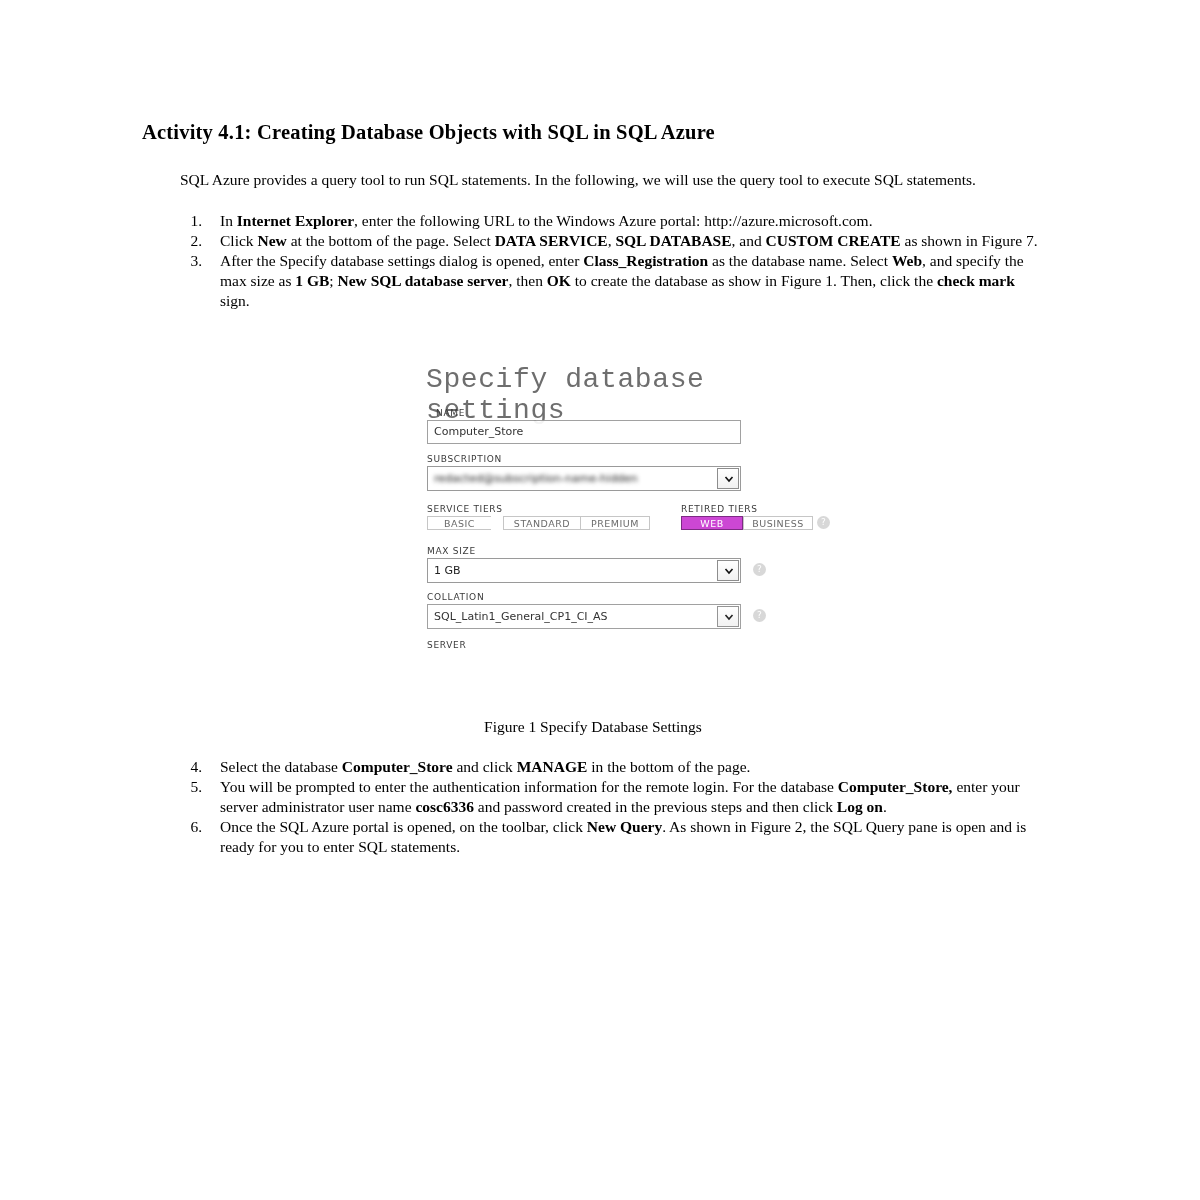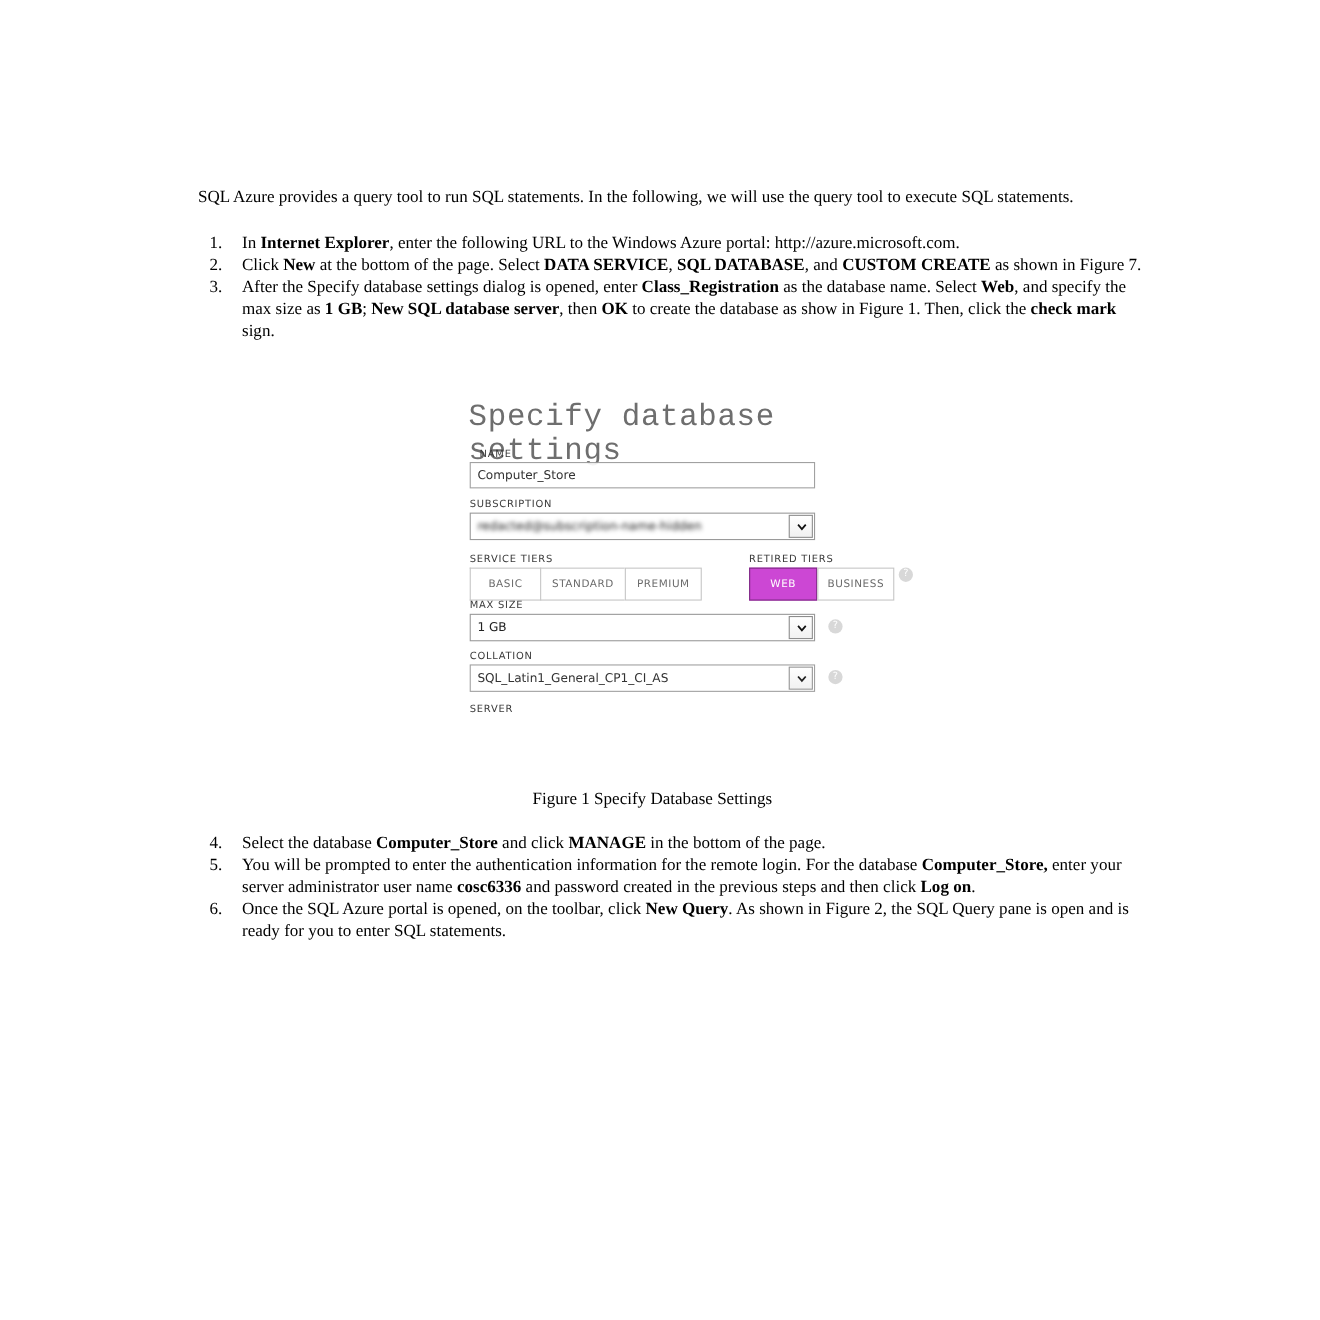--- a/index.html
+++ b/index.html
@@ -168,21 +168,21 @@
     width: 9px;
     height: 9px;
     display: block;
   }
   .chev svg { display: block; }
 
   
   .seg {
     position: absolute;
     display: flex;
-    height: 30px;
+    height: 14px;
   }
   .seg .btn {
     box-sizing: border-box;
     border: 1px solid #c6c6c6;
     border-right-width: 0;
     background: #ffffff;
     color: #6b6b6b;
     font-size: 9.5px;
     letter-spacing: 0.5px;
     display: flex;
@@ -211,20 +211,21 @@
     text-align: center;
     font-family: "DejaVu Sans", "Liberation Sans", sans-serif;
     filter: blur(0.3px);
   }
 </style>
 </head>
 <body>
 
 <div class="page">
 
+  <h1 class="doc-heading">Activity 4.1: Creating Database Objects with SQL in SQL Azure</h1>
 
   <p class="intro">SQL Azure provides a query tool to run SQL statements. In the following, we will use the query tool to execute SQL statements.</p>
 
   <div class="list list-a" id="list-a">
       <div class="li">
         <span class="num">1.</span>
         <span class="txt"><span>In </span><b>Internet Explorer</b><span>, enter the following URL to the Windows Azure portal: http://azure.microsoft.com.</span></span>
       </div>
       <div class="li">
         <span class="num">2.</span>
@@ -251,21 +252,21 @@
             <svg viewBox="0 0 10 10" width="10" height="10">
               <path d="M1.5 3 L5 7 L8.5 3" fill="none" stroke="#111" stroke-width="1.6"></path>
             </svg>
           </span>
       </span>
     </div>
 
     <div class="fld-label" style="left:8px; top:146px;">SERVICE TIERS</div>
     <div class="seg" style="left:8px; top:158px;" id="seg-service">
         <div class="btn" style="width: 64px;">BASIC</div>
-        <div class="btn" style="width: 77px;">STANDARD</div>
+        <div class="btn" style="width: 77px; margin-left: 12px;">STANDARD</div>
         <div class="btn" style="width: 70px;">PREMIUM</div>
       </div>
 
     <div class="fld-label" style="left:262px; top:146px;">RETIRED TIERS</div>
     <div class="seg" style="left:262px; top:158px;" id="seg-retired">
         <div class="btn sel" style="width: 62px;">WEB</div>
         <div class="btn" style="width: 70px;">BUSINESS</div>
       </div>
     <div class="help" style="left:398px; top:158px;">?</div>
 

